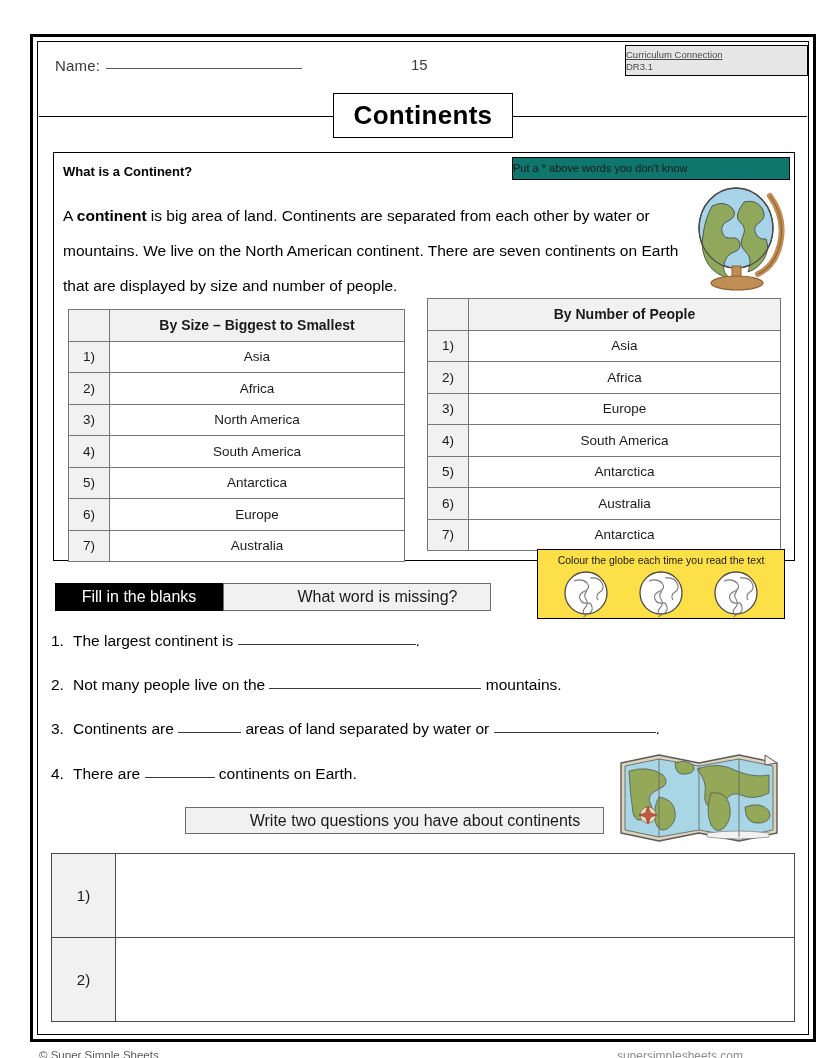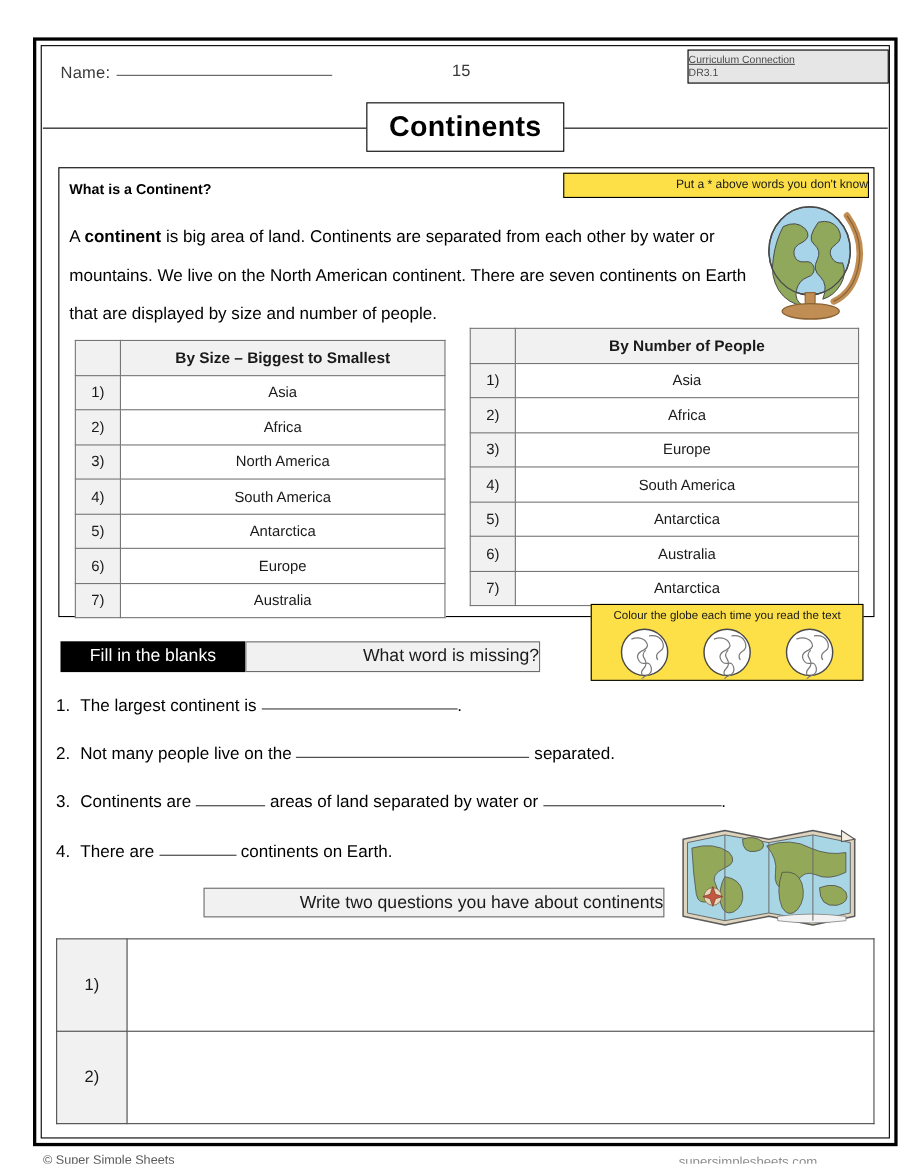--- a/index.html
+++ b/index.html
@@ -138,24 +138,24 @@
     top: 152px;
     font-size: 13px;
     font-weight: bold;
   }
   .hint-box {
     position: absolute;
     left: 499px;
     top: 145px;
     width: 278px;
     height: 23px;
-    background: #fde047;
+    background: #0f766e;
     border: 1.1px solid #000;
     box-sizing: border-box;
-    text-align: right;
+    text-align: left;
     line-height: 21px;
     font-size: 11px;
     color: #1a1a1a;
   }
 
   .read-para {
     position: absolute;
     left: 50px;
     top: 186px;
     width: 625px;
@@ -248,21 +248,21 @@
     font-size: 16px;
     text-align: center;
     box-sizing: border-box;
   }
   .bar-grey {
     position: absolute;
     background: #f1f1f1;
     border: 1.2px solid #6d6d6d;
     color: #1a1a1a;
     font-size: 16px;
-    text-align: right;
+    text-align: center;
     box-sizing: border-box;
     padding-left: 41px;
   }
 
   #bar-fill-black { left: 42px; top: 571px; width: 168px; height: 28px; line-height: 28px; }
   #bar-fill-grey  { left: 210px; top: 571px; width: 268px; height: 28px; line-height: 26px; }
 
   #bar-quest-black { left: 42px; top: 795px; width: 130px; height: 27px; line-height: 27px; }
   #bar-quest-grey  { left: 172px; top: 795px; width: 419px; height: 27px; line-height: 25px; }
 
@@ -470,21 +470,21 @@
   </div>
 
   <div class="bar-black" id="bar-fill-black">Fill in the blanks</div>
   <div class="bar-grey" id="bar-fill-grey">What word is missing?</div>
 
   <div class="fib" id="fib-1">
     <span class="num">1.</span><span>The largest continent is</span> <span class="blank" id="blank-1a" style="width: 178px;"></span><span>.</span>
   </div>
 
   <div class="fib" id="fib-2">
-    <span class="num">2.</span><span>Not many people live on the</span> <span class="blank" id="blank-2a" style="width: 212px;"></span> <span>separated.</span>
+    <span class="num">2.</span><span>Not many people live on the</span> <span class="blank" id="blank-2a" style="width: 212px;"></span> <span>mountains.</span>
   </div>
 
   <div class="fib" id="fib-3">
     <span class="num">3.</span><span>Continents are</span> <span class="blank" id="blank-3a" style="width: 63px;"></span> <span>areas of land separated by water or</span> <span class="blank" id="blank-3b" style="width: 162px;"></span><span>.</span>
   </div>
 
   <div class="fib" id="fib-4">
     <span class="num">4.</span><span>There are</span> <span class="blank" id="blank-4a" style="width: 70px;"></span> <span>continents on Earth.</span>
   </div>
 

